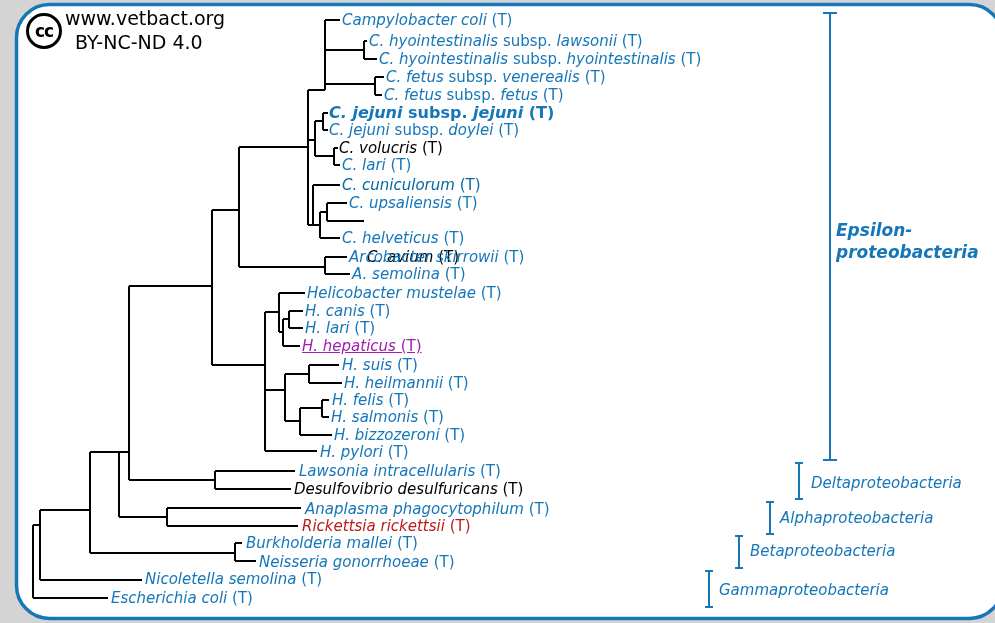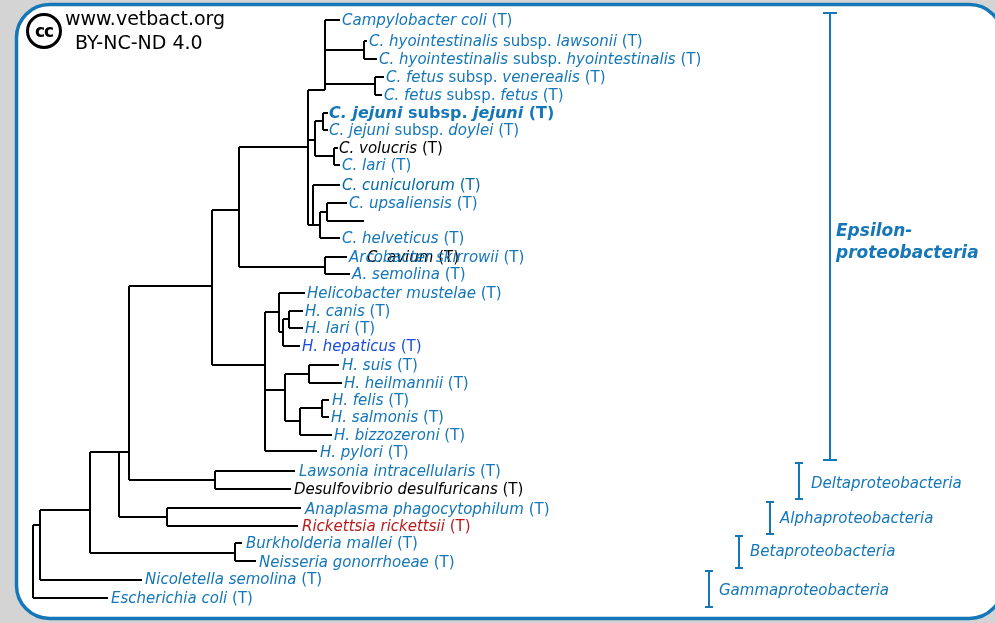--- a/index.html
+++ b/index.html
@@ -104,21 +104,21 @@
       <div class="leaf" style="left: 330px; top: 156px; color: rgb(21, 119, 184);"><span>C.</span> <span>lari</span> <span class="up">(T)</span></div>
       <div class="leaf" style="left: 330px; top: 176px; color: #0369a1;"><span>C.</span> <span>cuniculorum</span> <span class="up">(T)</span></div>
       <div class="leaf" style="left: 337px; top: 194px; color: rgb(21, 119, 184);"><span>C.</span> <span>upsaliensis</span> <span class="up">(T)</span></div>
       <div class="leaf" style="left: 355px; top: 212px; color: rgb(0, 0, 0); margin-top: 36px;"><span>C.</span> <span>avium</span> <span class="up">(T)</span></div>
       <div class="leaf" style="left: 330px; top: 229px; color: rgb(21, 119, 184);"><span>C.</span> <span>helveticus</span> <span class="up">(T)</span></div>
       <div class="leaf" style="left: 337px; top: 248px; color: rgb(21, 119, 184);"><span>Arcobacter</span> <span>skirrowii</span> <span class="up">(T)</span></div>
       <div class="leaf" style="left: 340px; top: 265px; color: rgb(21, 119, 184);"><span>A.</span> <span>semolina</span> <span class="up">(T)</span></div>
       <div class="leaf" style="left: 295px; top: 284px; color: rgb(21, 119, 184);"><span>Helicobacter</span> <span>mustelae</span> <span class="up">(T)</span></div>
       <div class="leaf" style="left: 293px; top: 302px; color: rgb(21, 119, 184);"><span>H.</span> <span>canis</span> <span class="up">(T)</span></div>
       <div class="leaf" style="left: 293px; top: 319px; color: rgb(21, 119, 184);"><span>H.</span> <span>lari</span> <span class="up">(T)</span></div>
-      <div class="leaf" style="left: 290px; top: 337px; color: #1d4ed8;"><span>H.</span> <span>hepaticus</span> <span class="up">(T)</span></div>
+      <div class="leaf" style="left: 290px; top: 337px; color: #a21caf; text-decoration: underline;"><span>H.</span> <span>hepaticus</span> <span class="up">(T)</span></div>
       <div class="leaf" style="left: 330px; top: 356px; color: rgb(21, 119, 184);"><span>H.</span> <span>suis</span> <span class="up">(T)</span></div>
       <div class="leaf" style="left: 332px; top: 374px; color: rgb(21, 119, 184);"><span>H.</span> <span>heilmannii</span> <span class="up">(T)</span></div>
       <div class="leaf" style="left: 320px; top: 391px; color: rgb(21, 119, 184);"><span>H.</span> <span>felis</span> <span class="up">(T)</span></div>
       <div class="leaf" style="left: 319px; top: 408px; color: rgb(21, 119, 184);"><span>H.</span> <span>salmonis</span> <span class="up">(T)</span></div>
       <div class="leaf" style="left: 322px; top: 426px; color: rgb(21, 119, 184);"><span>H.</span> <span>bizzozeroni</span> <span class="up">(T)</span></div>
       <div class="leaf" style="left: 308px; top: 443px; color: rgb(21, 119, 184);"><span>H.</span> <span>pylori</span> <span class="up">(T)</span></div>
       <div class="leaf" style="left: 287px; top: 462px; color: rgb(21, 119, 184);"><span>Lawsonia</span> <span>intracellularis</span> <span class="up">(T)</span></div>
       <div class="leaf" style="left: 282px; top: 480px; color: rgb(0, 0, 0);"><span>Desulfovibrio</span> <span>desulfuricans</span> <span class="up">(T)</span></div>
       <div class="leaf" style="left: 293px; top: 500px; color: rgb(21, 119, 184);"><span>Anaplasma</span> <span>phagocytophilum</span> <span class="up">(T)</span></div>
       <div class="leaf" style="left: 290px; top: 517px; color: #b91c1c;"><span>Rickettsia</span> <span>rickettsii</span> <span class="up">(T)</span></div>

